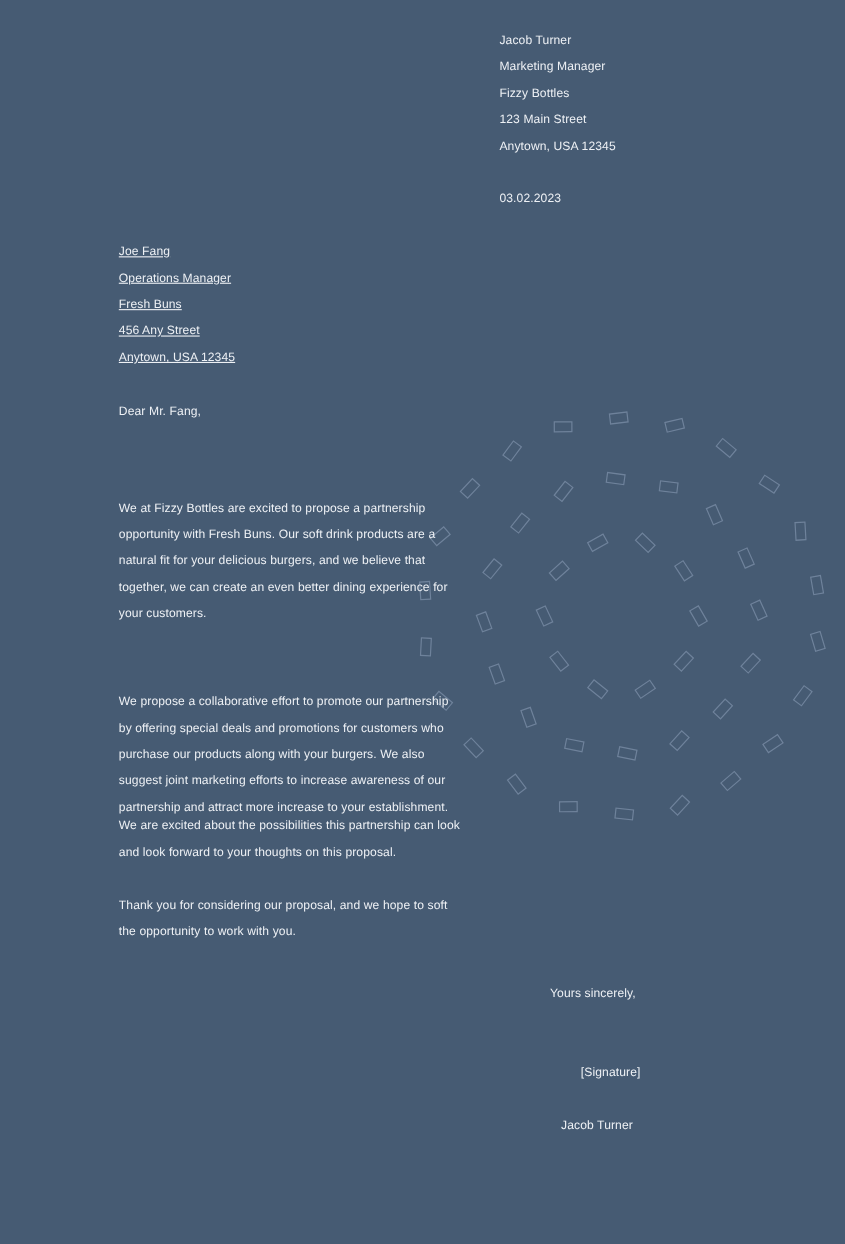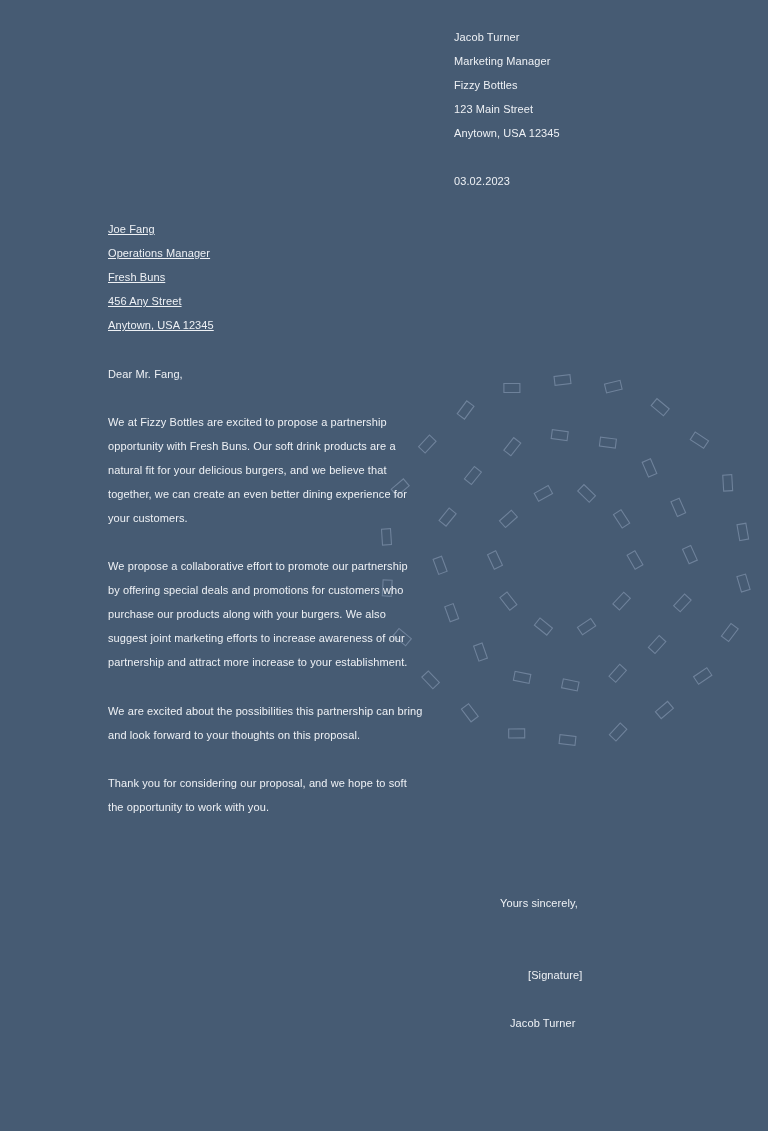--- a/index.html
+++ b/index.html
@@ -25,23 +25,23 @@
       position: absolute;
       font-size: 11px;
       line-height: 24px;
       letter-spacing: 0.1px;
     }
     .block div { white-space: nowrap; }
     .sender { left: 454px; top: 25px; }
     .date { left: 454px; top: 169px; }
     .recipient { left: 108px; top: 217px; text-decoration: underline; }
     .salutation { left: 108px; top: 362px; }
-    .para { left: 108px; width: 560px; }
+    .para { left: 108px; width: 560px; margin-top: 40px; }
     .p1 { top: 410px; }
-    .p2 { top: 554px; }
+    .p2 { top: 586px; }
     .p3 { top: 699px; }
     .p4 { top: 771px; }
     .closing { left: 500px; top: 891px; }
     .signature { left: 528px; top: 963px; }
     .signer { left: 510px; top: 1011px; }
   </style>
 </head>
 <body>
 
 <svg class="pattern" id="pattern" xmlns="http://www.w3.org/2000/svg" width="768" height="1131">
@@ -125,21 +125,21 @@
 
 <div class="block para p2">
   <div>We propose a collaborative effort to promote our partnership</div>
   <div>by offering special deals and promotions for customers who</div>
   <div>purchase our products along with your burgers. We also</div>
   <div>suggest joint marketing efforts to increase awareness of our</div>
   <div>partnership and attract more increase to your establishment.</div>
 </div>
 
 <div class="block para p3">
-  <div>We are excited about the possibilities this partnership can bring</div>
+  <div>We are excited about the possibilities this partnership can look</div>
   <div>and look forward to your thoughts on this proposal.</div>
 </div>
 
 <div class="block para p4">
   <div>Thank you for considering our proposal, and we hope to soft</div>
   <div>the opportunity to work with you.</div>
 </div>
 
 <div class="block closing">Yours sincerely,</div>
 <div class="block signature">[Signature]</div>

